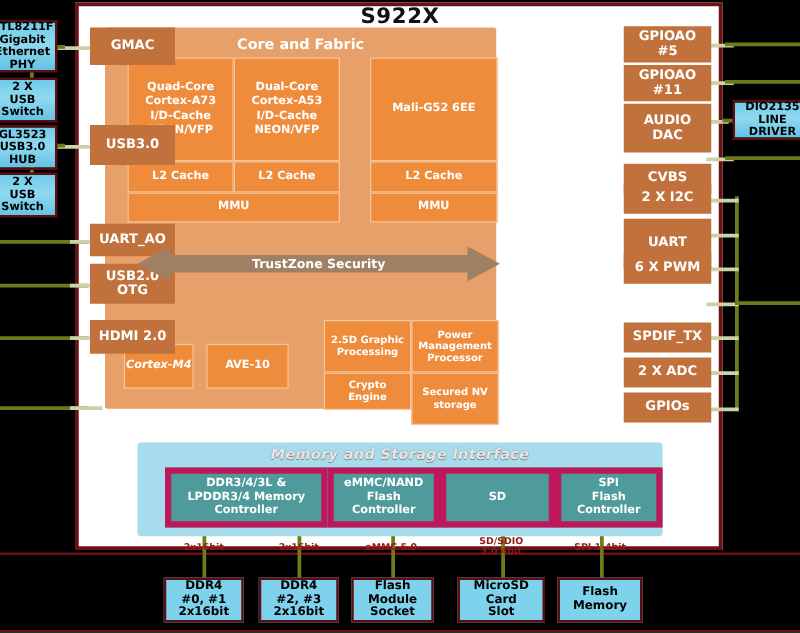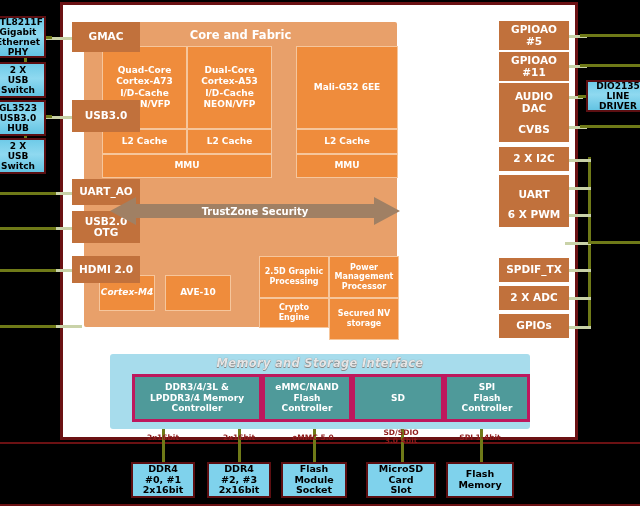--- a/index.html
+++ b/index.html
@@ -165,21 +165,21 @@
     color: #e6e6e6;
     text-shadow: 0 0 1px #7a7a7a, 0 1px 0 #8a8a8a;
     letter-spacing: 0.3px;
     font-style: italic;
   }
   .mem-cell {
     position: absolute;
     top: 20px;
     height: 48px;
     background: #4f9a9a;
-    border: 3px solid #be185d;
+    border: 5px solid #be185d;
     color: #ffffff;
     font-size: 9px;
     font-weight: bold;
     display: flex;
     align-items: center;
     justify-content: center;
     text-align: center;
     line-height: 1.2;
     box-sizing: border-box;
   }
@@ -298,20 +298,21 @@
 USB Switch</span>
   </div>
 
   <div class="xblock" style="left:586px; top:80px; width:64px; height:32px;">
     <span style="white-space:pre-line;">DIO2135
 LINE DRIVER</span>
   </div>
 
   <div id="soc-panel"></div>
 
+  <div id="soc-title">S922X</div>
 
   <div class="pblock" style="left:72px; top:22px; width:68px; height:30px;">
     <span style="white-space:pre-line;">GMAC</span>
   </div>
   <div class="pblock" style="left:72px; top:100px; width:68px; height:32px;">
     <span style="white-space:pre-line;">USB3.0</span>
   </div>
   <div class="pblock" style="left:72px; top:179px; width:68px; height:26px;">
     <span style="white-space:pre-line;">UART_AO</span>
   </div>
@@ -328,21 +329,21 @@
 #5</span>
   </div>
   <div class="pblock" style="left:499px; top:52px; width:70px; height:29px;">
     <span style="white-space:pre-line;">GPIOAO
 #11</span>
   </div>
   <div class="pblock" style="left:499px; top:83px; width:70px; height:39px;">
     <span style="white-space:pre-line;">AUDIO
 DAC</span>
   </div>
-  <div class="pblock" style="left:499px; top:118px; width:70px; height:24px;">
+  <div class="pblock" style="left:499px; top:131px; width:70px; height:24px;">
     <span style="white-space:pre-line;">CVBS</span>
   </div>
   <div class="pblock" style="left:499px; top:147px; width:70px; height:24px;">
     <span style="white-space:pre-line;">2 X I2C</span>
   </div>
   <div class="pblock" style="left:499px; top:175px; width:70px; height:40px;">
     <span style="white-space:pre-line;">UART</span>
   </div>
   <div class="pblock" style="left:499px; top:203px; width:70px; height:24px;">
     <span style="white-space:pre-line;">6 X PWM</span>

